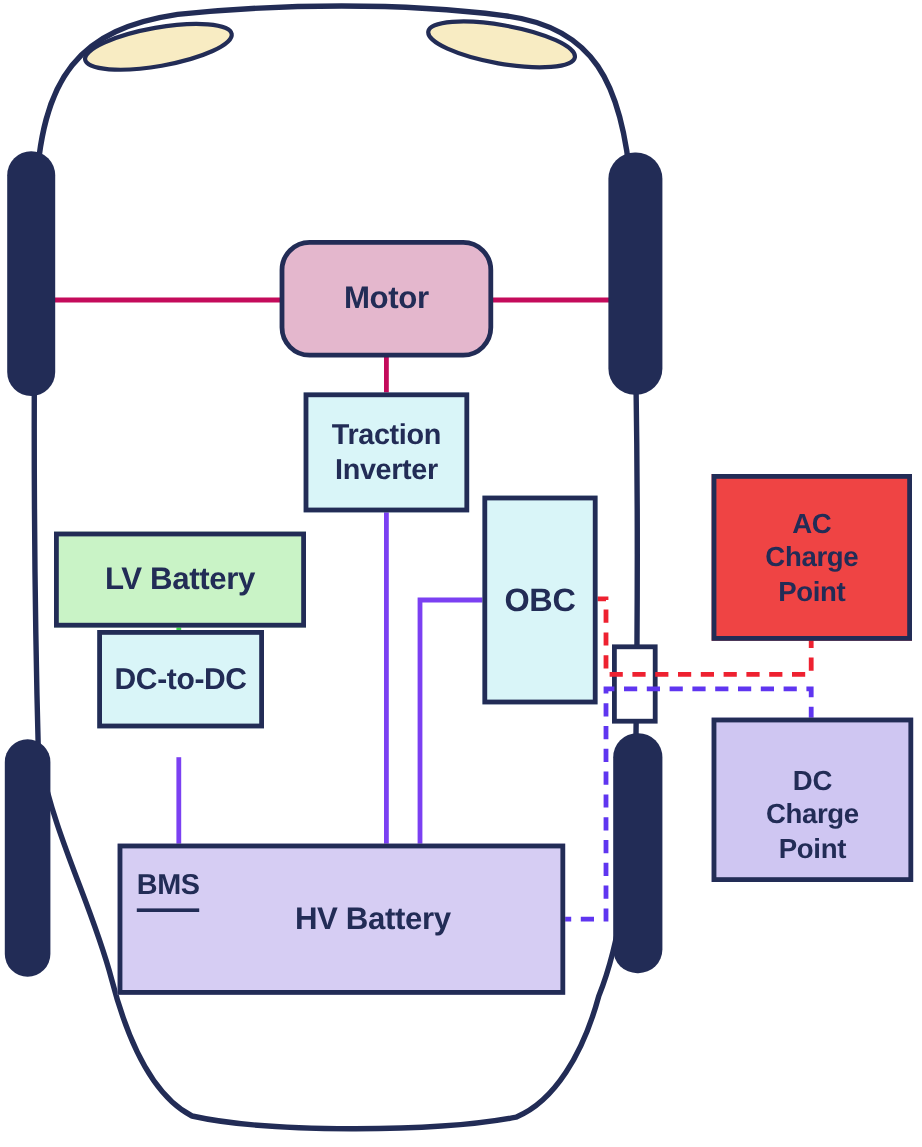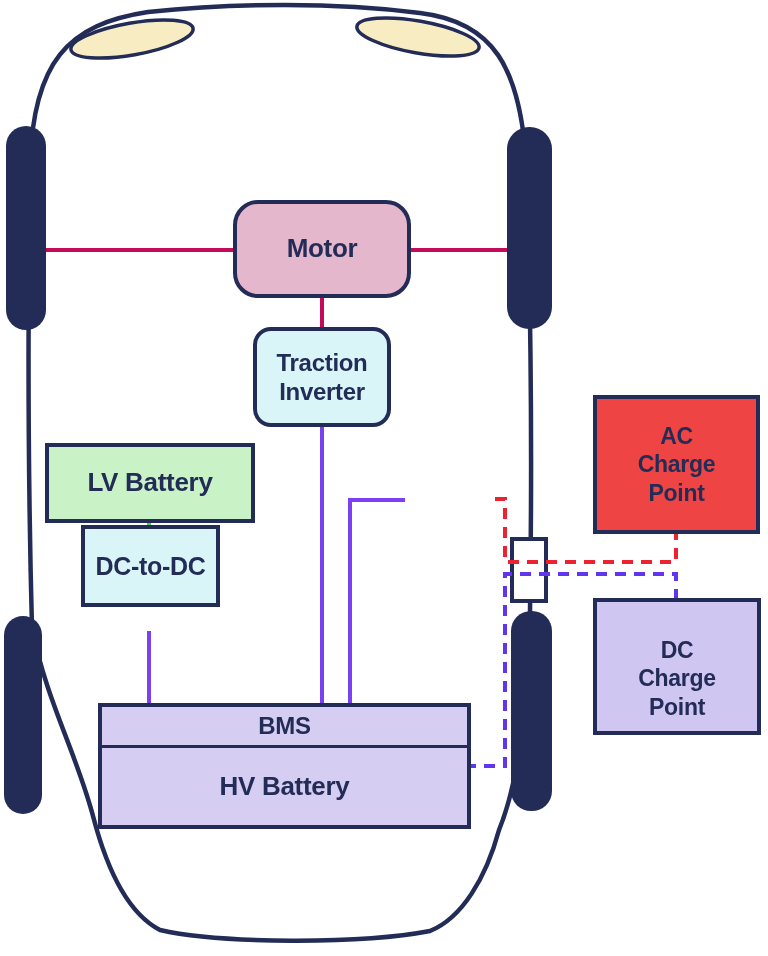--- a/index.html
+++ b/index.html
@@ -16,27 +16,27 @@
     box-sizing:border-box;
     border:4px solid #222c56;
     display:flex;align-items:center;justify-content:center;
     text-align:center;
     color:#222c56;
     font-weight:700;
     letter-spacing:-0.3px;
   }
   .box .lbl{line-height:1.22;}
   .motor      {left:233px;top:200px;width:178px;height:98px;background:#e4b7cd;font-size:26px;border-radius:25px;}
-  .traction   {left:253px;top:327px;width:138px;height:100px;background:#d9f5f8;font-size:24px;border-radius:18px;}
+  .traction   {left:253px;top:327px;width:138px;height:100px;background:#d9f5f8;font-size:24px;}
   .traction .lbl{width:120px;}
   .lv         {left:45px;top:443px;width:210px;height:80px;background:#c9f3c6;font-size:26px;}
   .dcdc       {left:81px;top:525px;width:139px;height:82px;background:#d9f5f8;font-size:25px;}
   .obc        {left:402px;top:413px;width:96px;height:174px;background:#d9f5f8;font-size:27px;}
   .bmshv      {left:98px;top:703px;width:373px;height:126px;background:#d6cdf3;
-               flex-direction:column;align-items:stretch;justify-content:center;padding:0;}
+               flex-direction:row;align-items:stretch;justify-content:center;padding:12px;}
   .bms-band   {height:38px;display:flex;align-items:center;justify-content:center;
                border-bottom:3px solid #222c56;font-size:24px;}
   .hv-band    {flex:1;display:flex;align-items:center;justify-content:center;font-size:26px;}
   .acpoint    {left:593px;top:395px;width:167px;height:139px;background:#ef4444;font-size:23px;}
   .acpoint .lbl{width:90px;}
   .dcpoint    {left:593px;top:598px;width:168px;height:137px;background:#cfc6f2;font-size:23px;}
   .dcpoint .lbl{width:90px;margin-top:24px;}
 </style>
 </head>
 <body>
@@ -89,20 +89,23 @@
   </div>
 
   <div class="box lv">
     <span class="lbl">LV Battery</span>
   </div>
 
   <div class="box dcdc">
     <span class="lbl">DC-to-DC</span>
   </div>
 
+  <div class="box obc">
+    <span class="lbl">OBC</span>
+  </div>
 
   <div class="box bmshv">
     <div class="bms-band">
       <span class="lbl">BMS</span>
     </div>
     <div class="hv-band">
       <span class="lbl">HV Battery</span>
     </div>
   </div>
 

